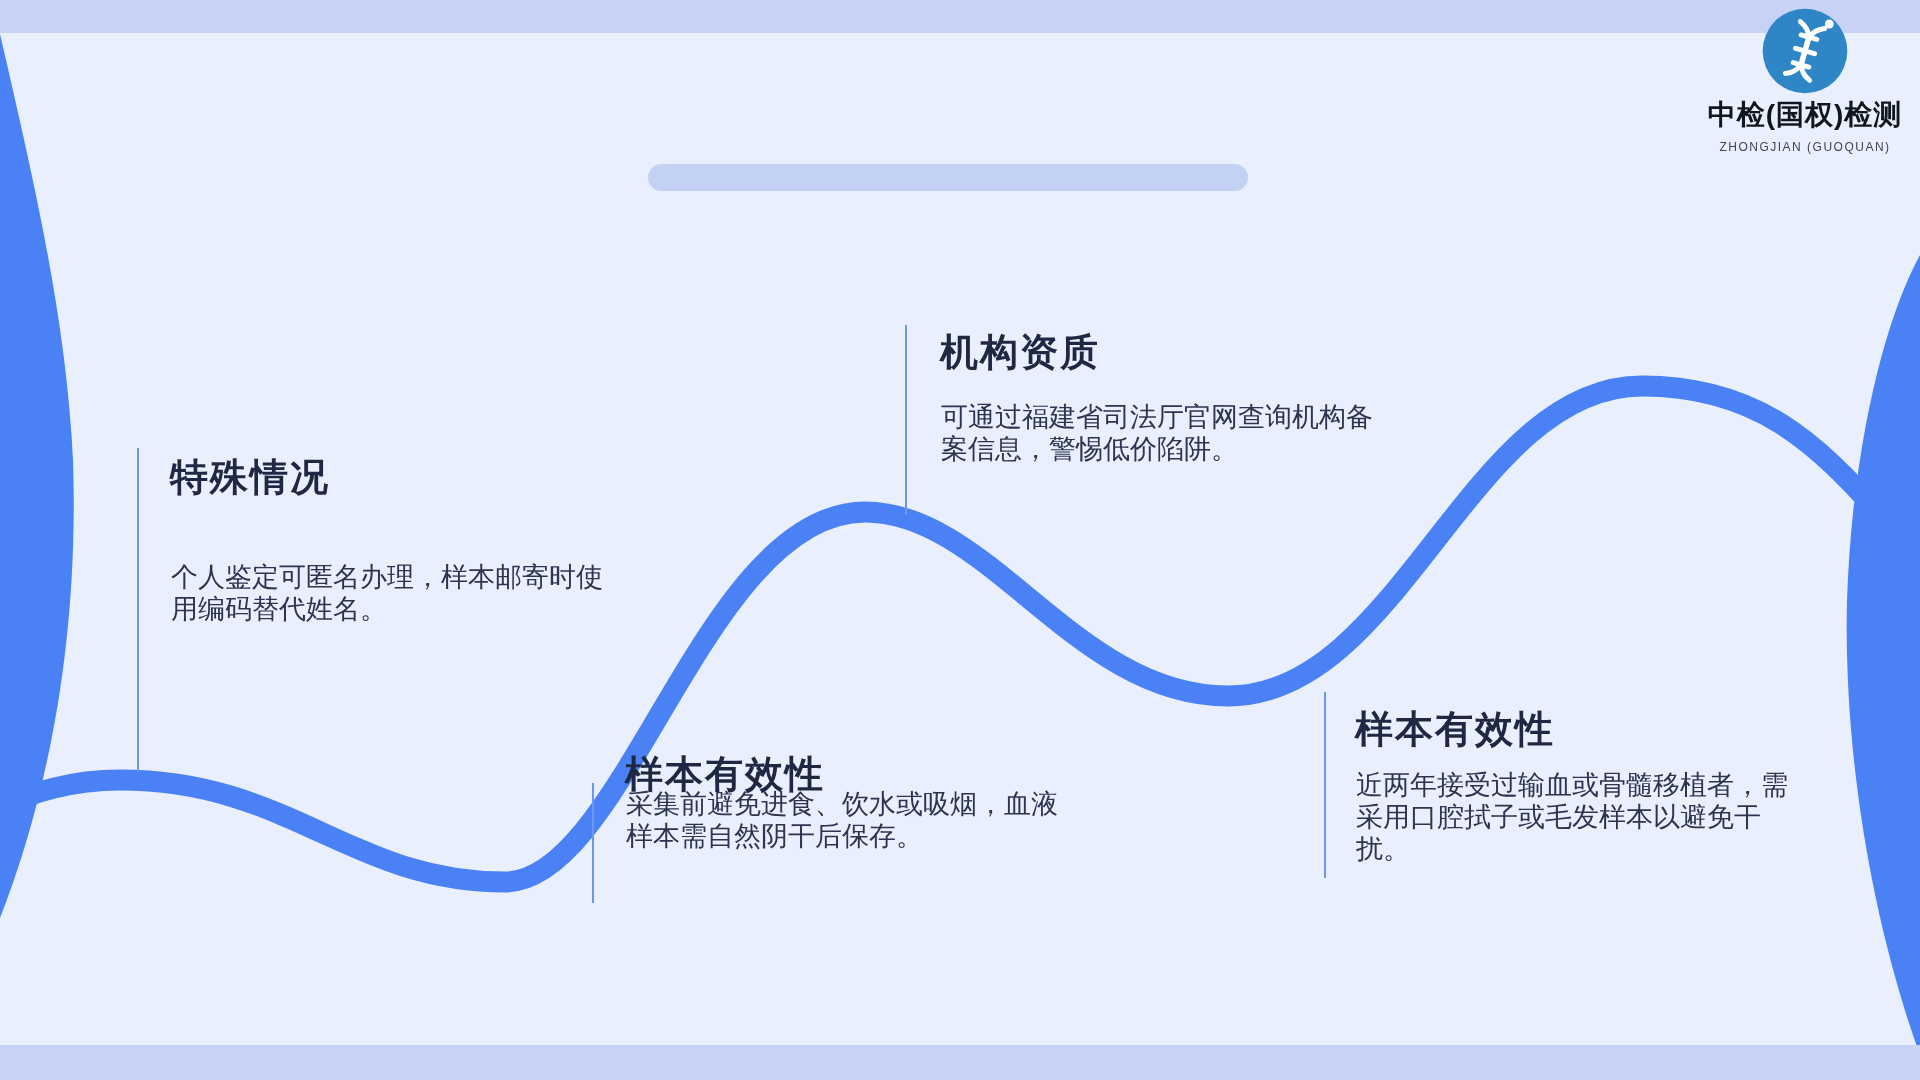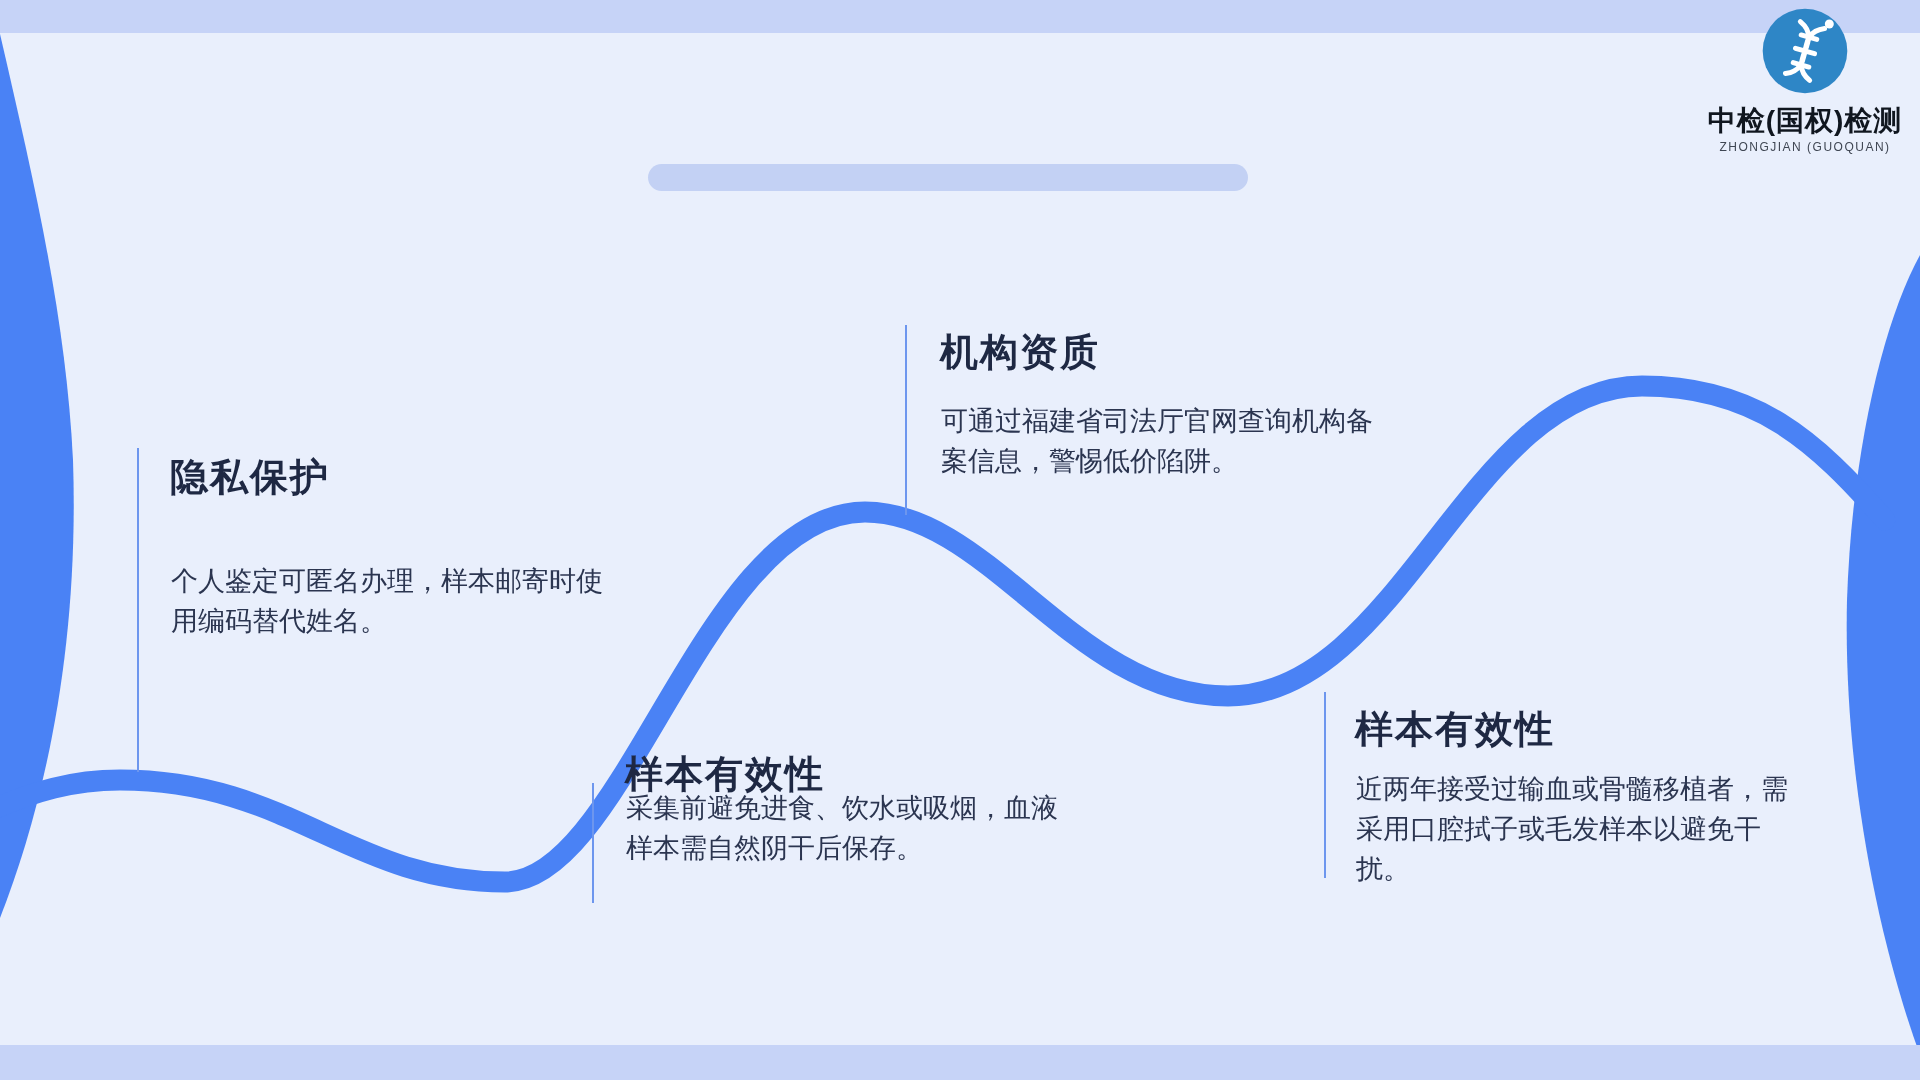--- a/index.html
+++ b/index.html
@@ -17,26 +17,26 @@
   .title-pill{position:absolute;left:648px;top:164px;width:600px;height:27px;border-radius:14px;background:#c3d1f4;}
   .page-title{
     position:absolute;left:598px;top:88px;width:700px;text-align:center;
     font-size:74px;font-weight:900;letter-spacing:6px;color:#1a4fe6;
     text-shadow:-2px 3px 0 rgba(16,42,130,0.30);
     white-space:nowrap;
   }
   
   .logo{position:absolute;left:1690px;top:6px;width:230px;text-align:center;}
   .logo svg{display:block;margin:0 auto;}
-  .logo-name{margin-top:6px;font-size:28px;font-weight:700;color:#10161f;letter-spacing:1px;white-space:nowrap;}
-  .logo-sub{font-size:12px;font-weight:500;color:#3f4653;letter-spacing:1.5px;white-space:nowrap;}
+  .logo-name{margin-top:0;font-size:28px;font-weight:700;color:#10161f;letter-spacing:1px;white-space:nowrap;}
+  .logo-sub{margin-top:6px;font-size:12px;font-weight:500;color:#3f4653;letter-spacing:1.5px;white-space:nowrap;}
   
   .divider{position:absolute;width:2px;background:#6d96ee;}
   .sec-heading{position:absolute;font-size:38px;font-weight:700;color:#1e2843;letter-spacing:2px;white-space:nowrap;}
-  .sec-body{position:absolute;font-size:27px;line-height:40px;font-weight:500;color:#2b3550;white-space:pre-line;width:510px;}
+  .sec-body{position:absolute;font-size:27px;line-height:32px;font-weight:500;color:#2b3550;white-space:pre-line;width:510px;}
   .d1{left:137px;top:448px;height:324px;}
   .h1{left:170px;top:452px;}
   .b1{left:171px;top:524px;margin-top:37px;}
   .d2{left:905px;top:325px;height:190px;}
   .h2{left:940px;top:327px;}
   .b2{left:941px;top:401px;}
   .d3{left:592px;top:783px;height:120px;}
   .h3{left:625px;top:749px;}
   .b3{left:626px;top:788px;}
   .d4{left:1324px;top:692px;height:186px;}
@@ -70,21 +70,21 @@
         <path d="M -9,16 L 9,16"></path>
       </g>
       <circle cx="27" cy="-30" r="5" fill="#ffffff"></circle>
     </svg>
     <div class="logo-name">中检(国权)检测</div>
     <div class="logo-sub">ZHONGJIAN (GUOQUAN)</div>
   </div>
 
   <div>
     <div class="divider d1"></div>
-    <div class="sec-heading h1">隐私保护</div>
+    <div class="sec-heading h1">特殊情况</div>
     <div class="sec-body b1">个人鉴定可匿名办理，样本邮寄时使
 用编码替代姓名。</div>
   </div>
 
   <div>
     <div class="divider d2"></div>
     <div class="sec-heading h2">机构资质</div>
     <div class="sec-body b2">可通过福建省司法厅官网查询机构备
 案信息，警惕低价陷阱。</div>
   </div>

